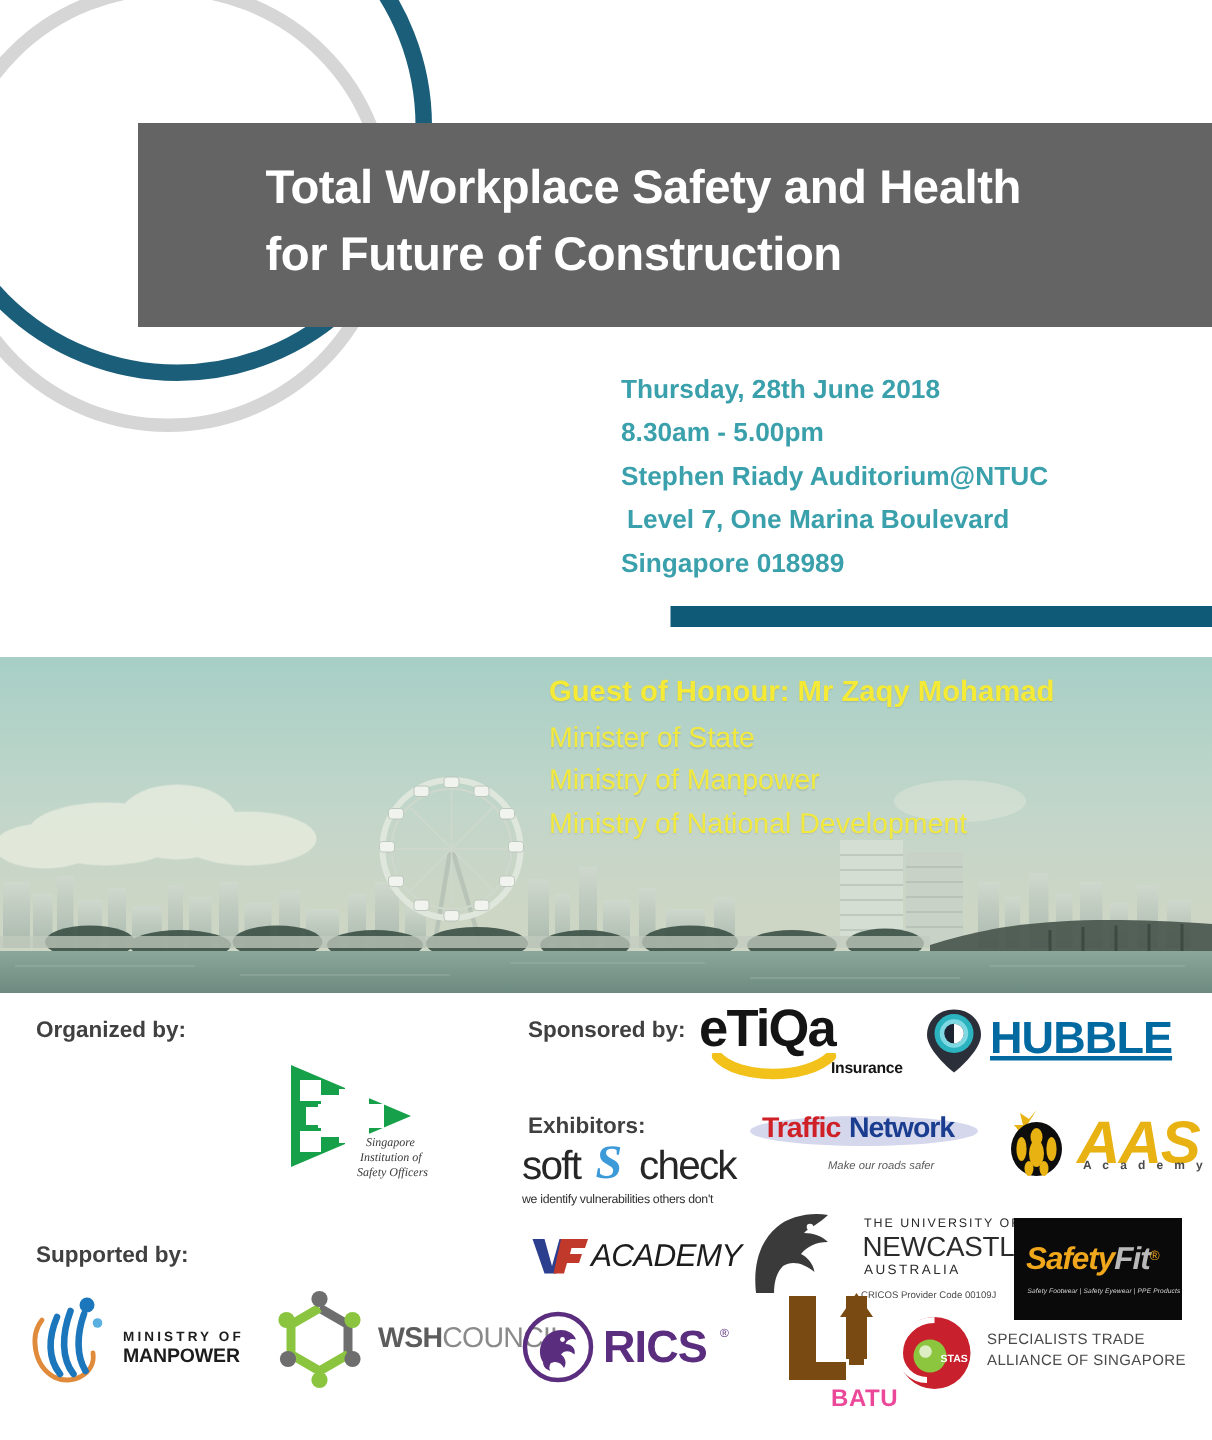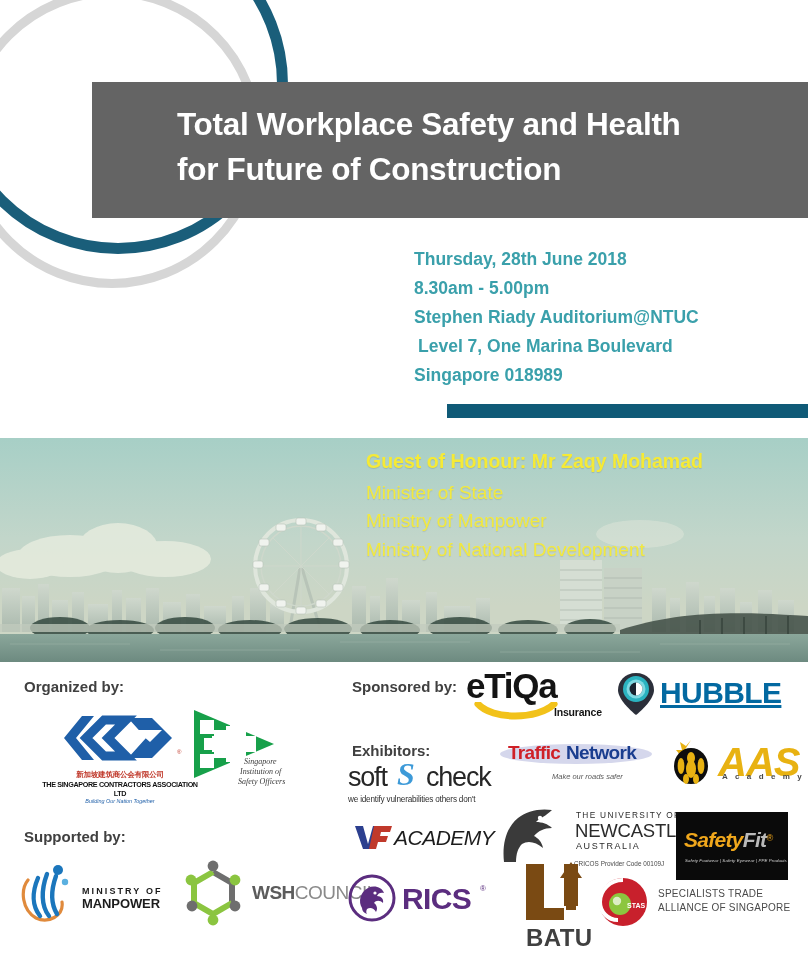--- a/index.html
+++ b/index.html
@@ -164,21 +164,21 @@
   
   .sf-box { background:#0a0a0a;font-style:italic; }
   .sf-safety { font-size:21px; font-weight:bold; color:#f0a71c; letter-spacing:-.7px;}
   .sf-fit { font-size:21px; font-weight:bold; color:#b9b9b9; letter-spacing:-.7px;}
   .sf-sub { font-size:4.4px; color:#d8d8d8; letter-spacing:.1px;}
 
   
   .rics-word { font-size: 30px; font-weight: bold; color:#5b2d7f; letter-spacing:-.6px;}
 
   
-  .batu-word { font-size: 24px; font-weight:bold; color:#404040; letter-spacing:.4px;}
+  .batu-word { font-size: 16px; font-weight:bold; color:#ec4899; letter-spacing:.4px;margin-left:28px;}
 
   
   .stas-l1 { font-size:10px; color:#4a4a4a; letter-spacing:.25px;}
 
   
   .mom-l1 { font-size: 9px; color:#1c1c1c; font-weight:bold; letter-spacing:2.1px;}
   .mom-l2 { font-size: 13px; color:#1c1c1c; font-weight:bold; letter-spacing:-.1px;}
 
   
   .wsh-b { font-size: 19px; font-weight:bold; color:#5c5c5c; letter-spacing:-.5px;}
@@ -358,36 +358,20 @@
     <div class="goh-title">Guest of Honour: Mr Zaqy Mohamad</div>
     <div class="goh-line">Minister of State</div>
     <div class="goh-line">Ministry of Manpower</div>
     <div class="goh-line">Ministry of National Development</div>
   </div>
 
   <div class="footer">
 
     <div class="sec-label" style="left:24px; top:16px;">Organized by:</div>
 
-    <div class="logo-slot" style="left:40px; top:42px; width:160px;">
-      <svg width="160" height="62" viewBox="0 0 160 62">
-        <g fill="none" stroke="#1f5fa8" stroke-width="9">
-          <path d="M46 34 L64 16 L86 16 L68 34 L86 52 L64 52 Z"></path>
-        </g>
-        <g fill="#1f5fa8">
-          <path d="M24 34 L42 12 L54 12 L36 34 L54 56 L42 56 Z"></path>
-          <path d="M88 14 L112 14 L132 34 L112 54 L88 54 L106 34 Z"></path>
-        </g>
-        <path d="M96 26 L122 26 L110 38 Z" fill="#ffffff"></path>
-        <text x="137" y="50" font-family="Liberation Sans, sans-serif" font-size="6" fill="#c0392b">®</text>
-      </svg>
-      <div class="scal-cap1">新加坡建筑商公会有限公司</div>
-      <div class="scal-cap2">THE SINGAPORE CONTRACTORS ASSOCIATION LTD</div>
-      <div class="scal-cap3">Building Our Nation Together</div>
-    </div>
 
     <div class="logo-slot" style="left:178px; top:36px; width:132px;">
       <svg width="132" height="92" viewBox="0 0 132 92">
         <path d="M16 12 L16 80 L96 46 Z" fill="#17a04a"></path>
         <g fill="#ffffff">
           <rect x="36" y="32" width="18" height="28"></rect>
           <rect x="26" y="40" width="44" height="12"></rect>
         </g>
         <g fill="#ffffff">
           <rect x="52" y="22" width="16" height="16"></rect>

